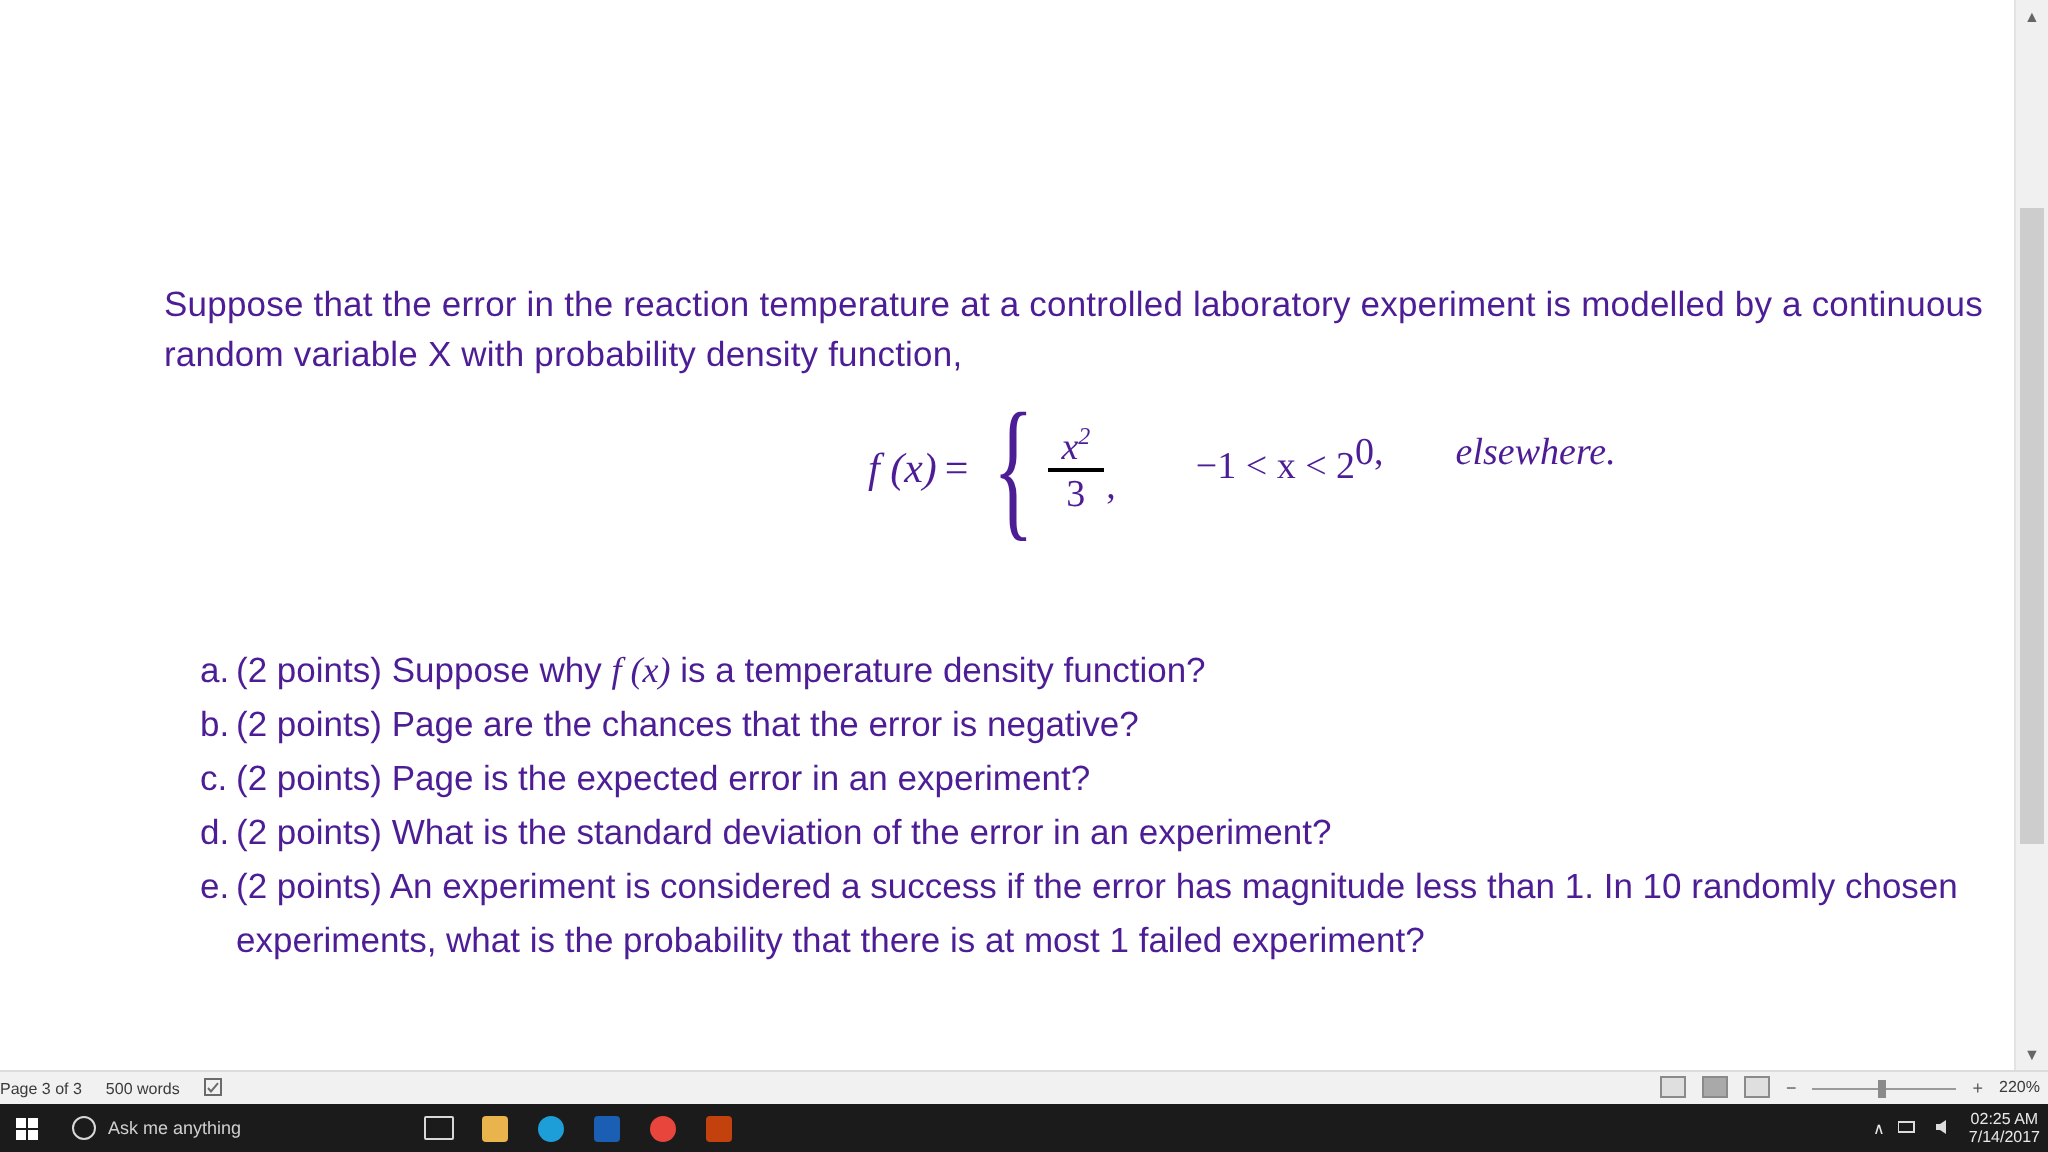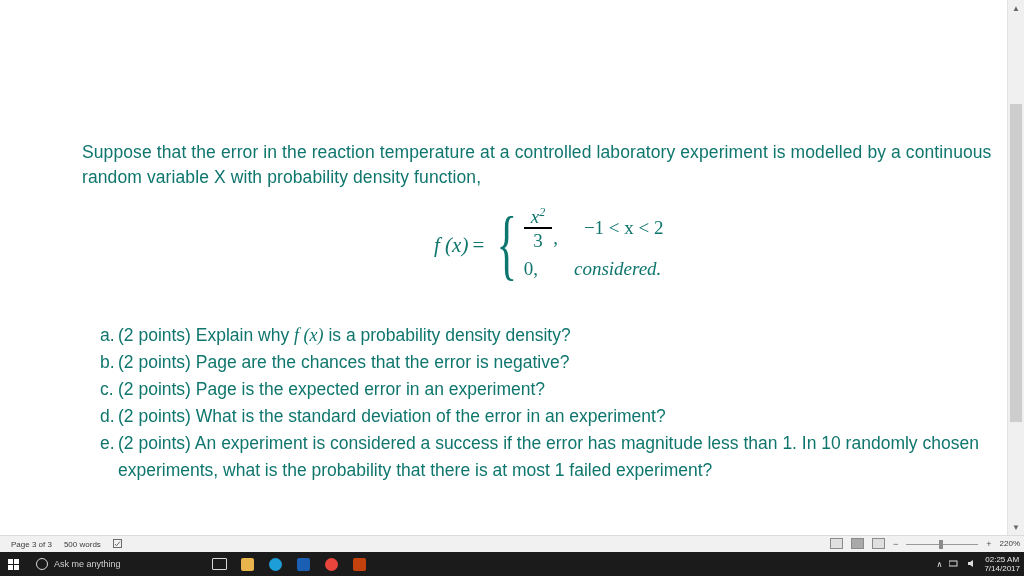--- a/index.html
+++ b/index.html
@@ -25,66 +25,66 @@
   }
   .vscroll .arrow{
     position:absolute;left:0;width:16px;height:17px;color:#666;font-size:8px;text-align:center;line-height:17px;
   }
   .vscroll .arrow.up{top:0;}
   .vscroll .arrow.down{bottom:0;}
   .topcap{position:absolute;right:0;top:0;width:16px;height:14px;background:#1f4e79;}
 
   .content{
     position:absolute;left:82px;top:140px;width:922px;
-    color:#0f766e;
+    color:#4c1d95;
   }
   .para{
     font-size:17.5px;line-height:25px;letter-spacing:0.1px;
   }
   
   .formula{
     position:relative;margin-top:14px;height:108px;
   }
   .formula-inner{
     position:absolute;left:352px;top:0;display:flex;align-items:center;
     font-family:"Liberation Serif", serif;
   }
   .fx{font-size:21px;font-style:italic;margin-right:2px;}
   .eq{font-size:21px;margin:0 4px 0 2px;}
   .brace{
     font-size:78px;line-height:0.78;font-family:"Liberation Serif", serif;
     font-weight:300;transform:scaleX(0.55);display:inline-block;margin-right:-4px;
   }
-  .cases{display:flex;flex-direction:column;justify-content:flex-end;margin-left:2px;}
+  .cases{display:flex;flex-direction:row;justify-content:flex-end;margin-left:2px;}
   .case-row{display:flex;align-items:center;height:48px;}
   .case-row.second{height:34px;}
   .frac{display:inline-flex;flex-direction:column;align-items:center;line-height:1;}
   .frac .num{font-size:19px;font-style:italic;font-family:"Liberation Serif", serif;padding:0 7px 1px 7px;}
   .frac .num sup{font-size:12px;font-style:italic;vertical-align:super;}
   .frac .bar{width:100%;height:1.4px;background:#000;}
   .frac .den{font-size:19px;padding-top:2px;font-family:"Liberation Serif", serif;}
   .comma{font-size:19px;align-self:flex-end;padding-bottom:3px;margin-left:1px;}
-  .cond{font-size:19px;font-family:"Liberation Serif", serif;margin-left:26px;white-space:nowrap;}
+  .cond{font-size:19px;font-family:"Liberation Serif", serif;margin-left:40px;white-space:nowrap;}
   .zero{font-size:19px;font-family:"Liberation Serif", serif;}
   .elsewhere{font-size:19px;font-style:italic;font-family:"Liberation Serif", serif;margin-left:36px;}
 
   
   .qlist{margin-top:10px;}
   .qitem{display:flex;font-size:17.5px;line-height:27px;}
   .qlabel{width:36px;padding-left:18px;box-sizing:border-box;}
   .qtext{flex:1;}
   .mathi{font-family:"Liberation Serif", serif;font-style:italic;font-size:18px;}
 
   
   .statusbar{
     position:absolute;left:0;bottom:24px;width:1024px;height:16px;
     background:#f1f1f1;border-top:1px solid #dcdcdc;
     font-size:8px;color:#3b3b3b;
   }
-  .statusbar .left{position:absolute;left:11px;top:3px;display:flex;gap:12px;align-items:center;}
+  .statusbar .left{position:absolute;left:0;top:3px;display:flex;gap:12px;align-items:center;}
   .statusbar .right{position:absolute;right:4px;top:2px;display:flex;gap:8px;align-items:center;}
   .viewbtn{width:11px;height:9px;border:1px solid #8a8a8a;background:#dfdfdf;display:inline-block;}
   .viewbtn.active{background:#a9a9a9;}
   .zoomslider{position:relative;width:72px;height:10px;display:inline-block;}
   .zoomslider .track{position:absolute;left:0;top:5px;width:72px;height:1px;background:#9a9a9a;}
   .zoomslider .knob{position:absolute;left:33px;top:1px;width:4px;height:9px;background:#8a8a8a;}
   .zm{font-size:9px;color:#555;}
 
   
   .taskbar{
@@ -124,31 +124,31 @@
               <span class="frac">
                 <span class="num"><span>x</span><sup>2</sup></span>
                 <span class="bar"></span>
                 <span class="den">3</span>
               </span>
               <span class="comma">,</span>
               <span class="cond">−1 &lt; x &lt; 2</span>
             </span>
             <span class="case-row second">
               <span class="zero">0,</span>
-              <span class="elsewhere">considered.</span>
+              <span class="elsewhere">elsewhere.</span>
             </span>
           </span>
         </div>
       </div>
 
       <div class="qlist">
 
         <div class="qitem">
           <span class="qlabel">a.</span>
-          <span class="qtext"><span>(2 points)</span> <span>Explain why</span> <span class="mathi">f (x)</span> <span>is a probability density density?</span></span>
+          <span class="qtext"><span>(2 points)</span> <span>Suppose why</span> <span class="mathi">f (x)</span> <span>is a temperature density function?</span></span>
         </div>
 
         <div class="qitem">
           <span class="qlabel">b.</span>
           <span class="qtext"><span>(2 points)</span> <span>Page are the chances that the error is negative?</span></span>
         </div>
 
         <div class="qitem">
           <span class="qlabel">c.</span>
           <span class="qtext"><span>(2 points)</span> <span>Page is the expected error in an experiment?</span></span>

